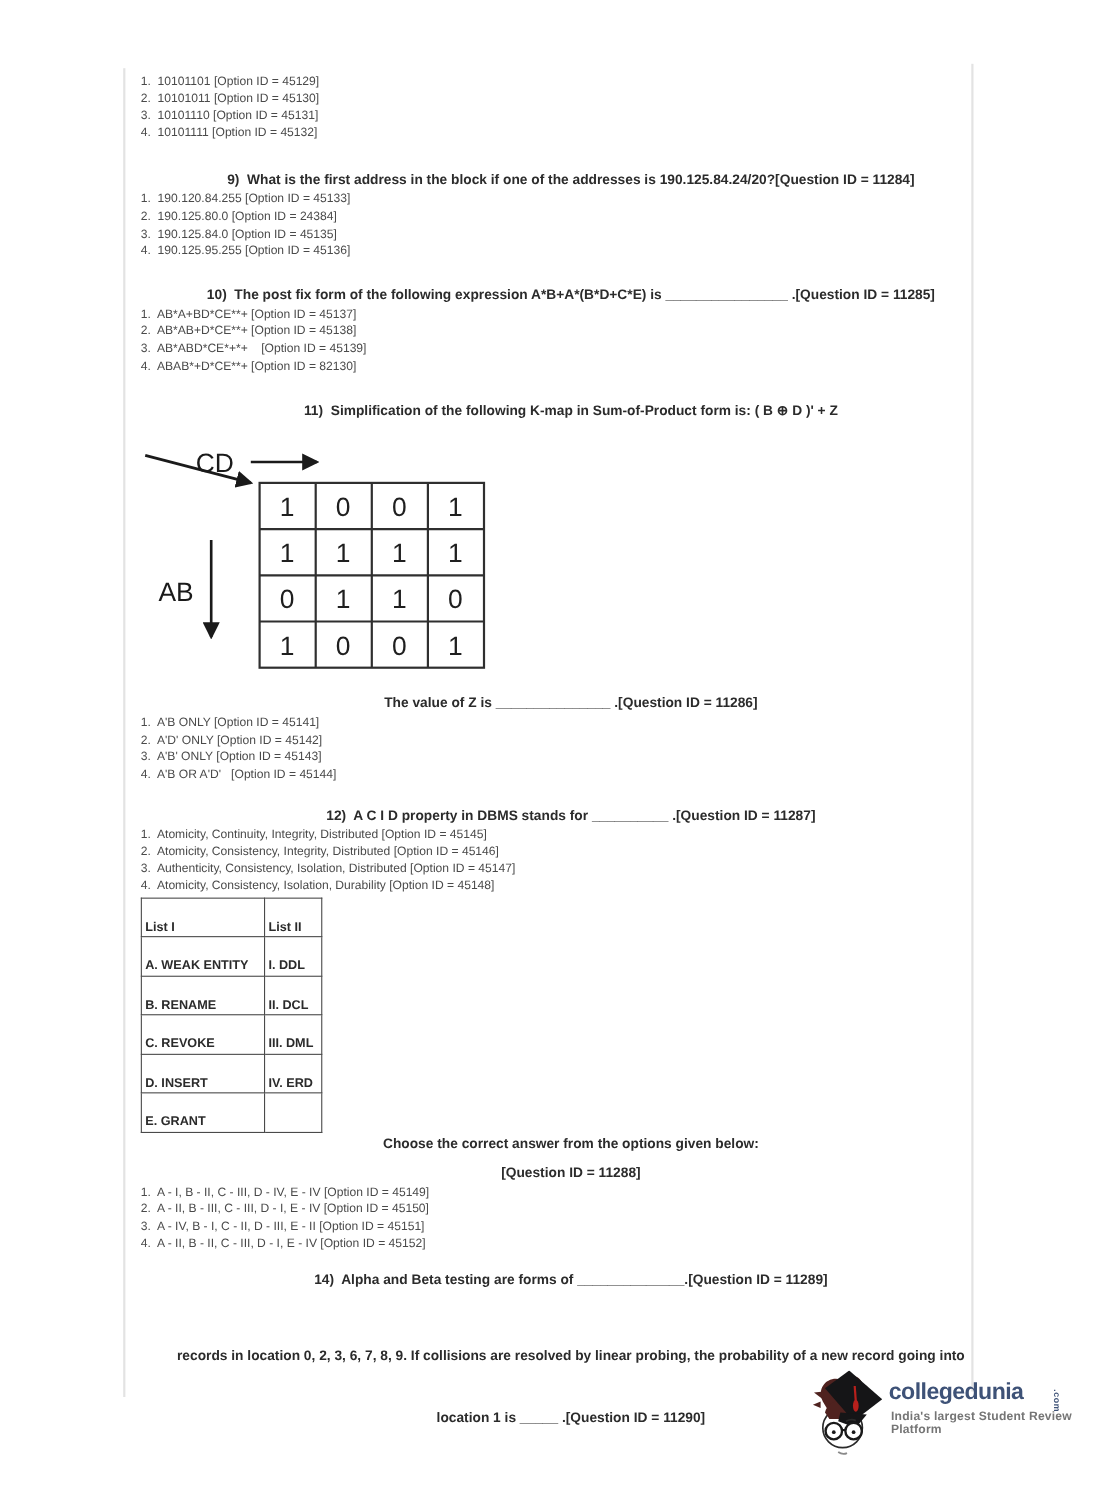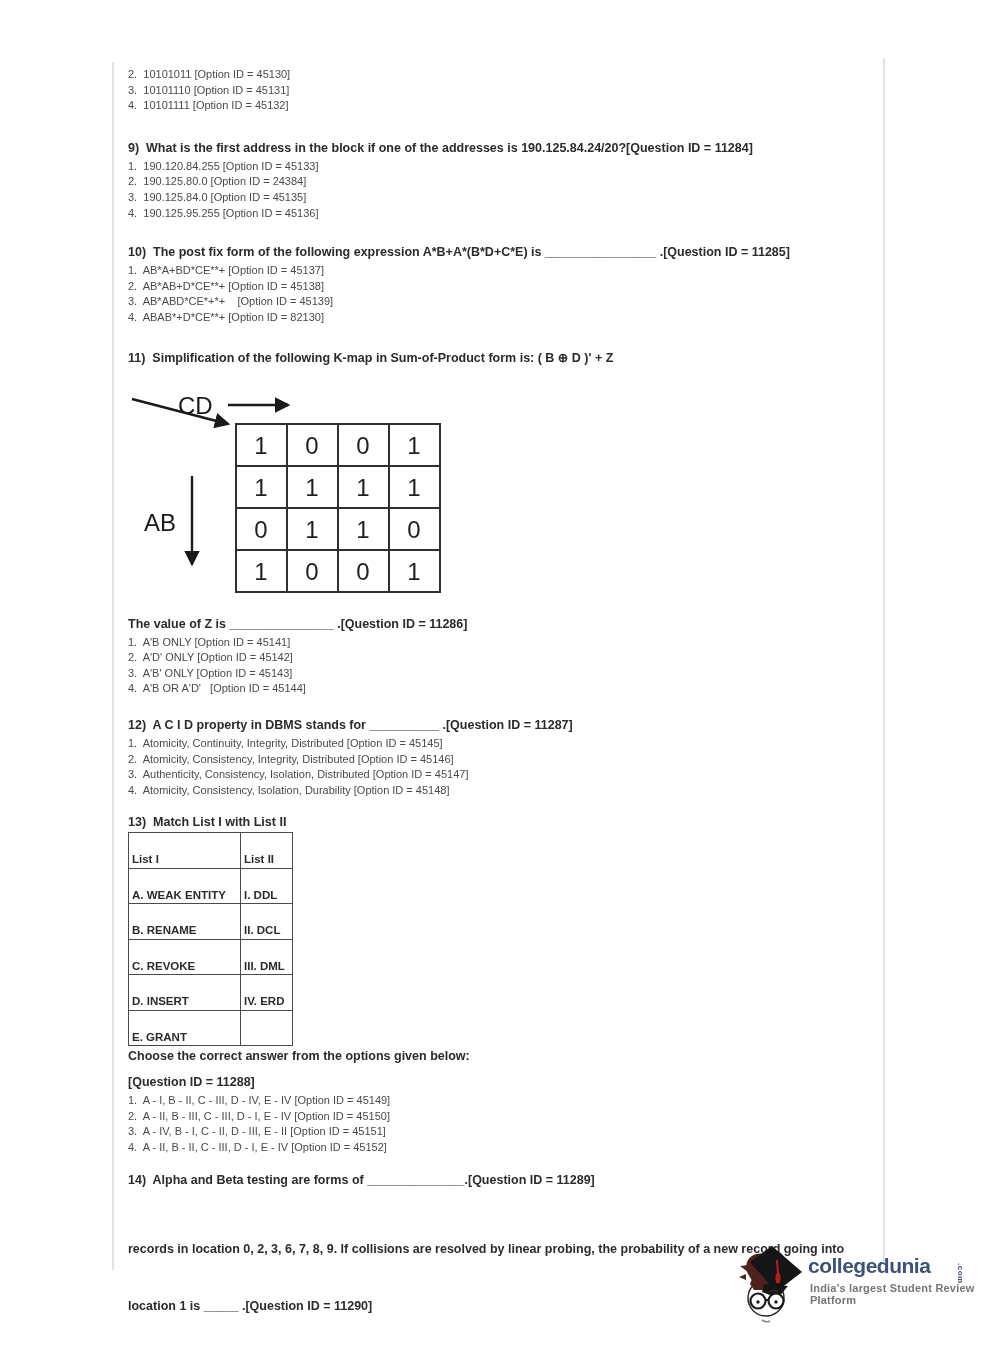--- a/index.html
+++ b/index.html
@@ -5,21 +5,21 @@
   html,body{margin:0;padding:0;}
   body{
     width:1001px;height:1356px;background:#ffffff;overflow:hidden;position:relative;
     font-family:"Liberation Sans", sans-serif;
   }
   .edge-line{position:absolute;width:2px;background:#e3e3e3;}
   .edge-line.left{left:112px;top:62px;height:1208px;}
   .edge-line.right{left:883px;top:58px;height:1207px;}
   .content{position:absolute;left:128px;top:64px;width:782px;}
   .opt{font-size:11px;line-height:15.6px;color:#4a4a4a;white-space:pre-wrap;}
-  .q-title{font-weight:bold;font-size:12.5px;line-height:16px;color:#2b2b2b;white-space:pre-wrap;}
+  .q-title{font-weight:bold;font-size:12.5px;line-height:16px;color:#2b2b2b;white-space:pre-wrap;text-align:center;}
   .opt-list{margin-top:3px;}
   .mt26{margin-top:26px;} .mt23{margin-top:23px;} .mt24{margin-top:24px;}
   .mt20{margin-top:20px;} .mt18{margin-top:18px;} .mt16{margin-top:16px;}
   .mt14{margin-top:14px;} .mt10{margin-top:10px;} .mt2{margin-top:2px;}
   .kmap{display:block;}
   .kmap-label{font-size:24px;fill:#1a1a1a;font-family:"Liberation Sans",sans-serif;}
   .kmap-num{font-size:24px;fill:#1f1f1f;font-family:"Liberation Sans",sans-serif;text-anchor:middle;}
   .kline{stroke:#1a1a1a;stroke-width:2.4px;}
   .match-table{border-collapse:collapse;margin-top:2px;}
   .match-table td{
@@ -36,20 +36,21 @@
 </style>
 </head>
 <body>
 
 <div class="edge-line left"></div>
 <div class="edge-line right"></div>
 
 <div class="content">
 
   <div class="opt-list">
+    <div class="opt">1.  10101101 [Option ID = 45129]</div>
     <div class="opt">2.  10101011 [Option ID = 45130]</div>
     <div class="opt">3.  10101110 [Option ID = 45131]</div>
     <div class="opt">4.  10101111 [Option ID = 45132]</div>
   </div>
 
   <div class="q-title mt26">9)  What is the first address in the block if one of the addresses is 190.125.84.24/20?[Question ID = 11284]</div>
   <div class="opt-list">
     <div class="opt">1.  190.120.84.255 [Option ID = 45133]</div>
     <div class="opt">2.  190.125.80.0 [Option ID = 24384]</div>
     <div class="opt">3.  190.125.84.0 [Option ID = 45135]</div>
@@ -113,21 +114,20 @@
   </div>
 
   <div class="q-title mt20">12)  A C I D property in DBMS stands for __________ .[Question ID = 11287]</div>
   <div class="opt-list">
     <div class="opt">1.  Atomicity, Continuity, Integrity, Distributed [Option ID = 45145]</div>
     <div class="opt">2.  Atomicity, Consistency, Integrity, Distributed [Option ID = 45146]</div>
     <div class="opt">3.  Authenticity, Consistency, Isolation, Distributed [Option ID = 45147]</div>
     <div class="opt">4.  Atomicity, Consistency, Isolation, Durability [Option ID = 45148]</div>
   </div>
 
-  <div class="q-title mt16">13)  Match List I with List II</div>
   <table class="match-table">
     <tbody>
       <tr>
         <td class="c1">List I</td>
         <td class="c2">List II</td>
       </tr>
       <tr>
         <td class="c1">A. WEAK ENTITY</td>
         <td class="c2">I. DDL</td>
       </tr>

